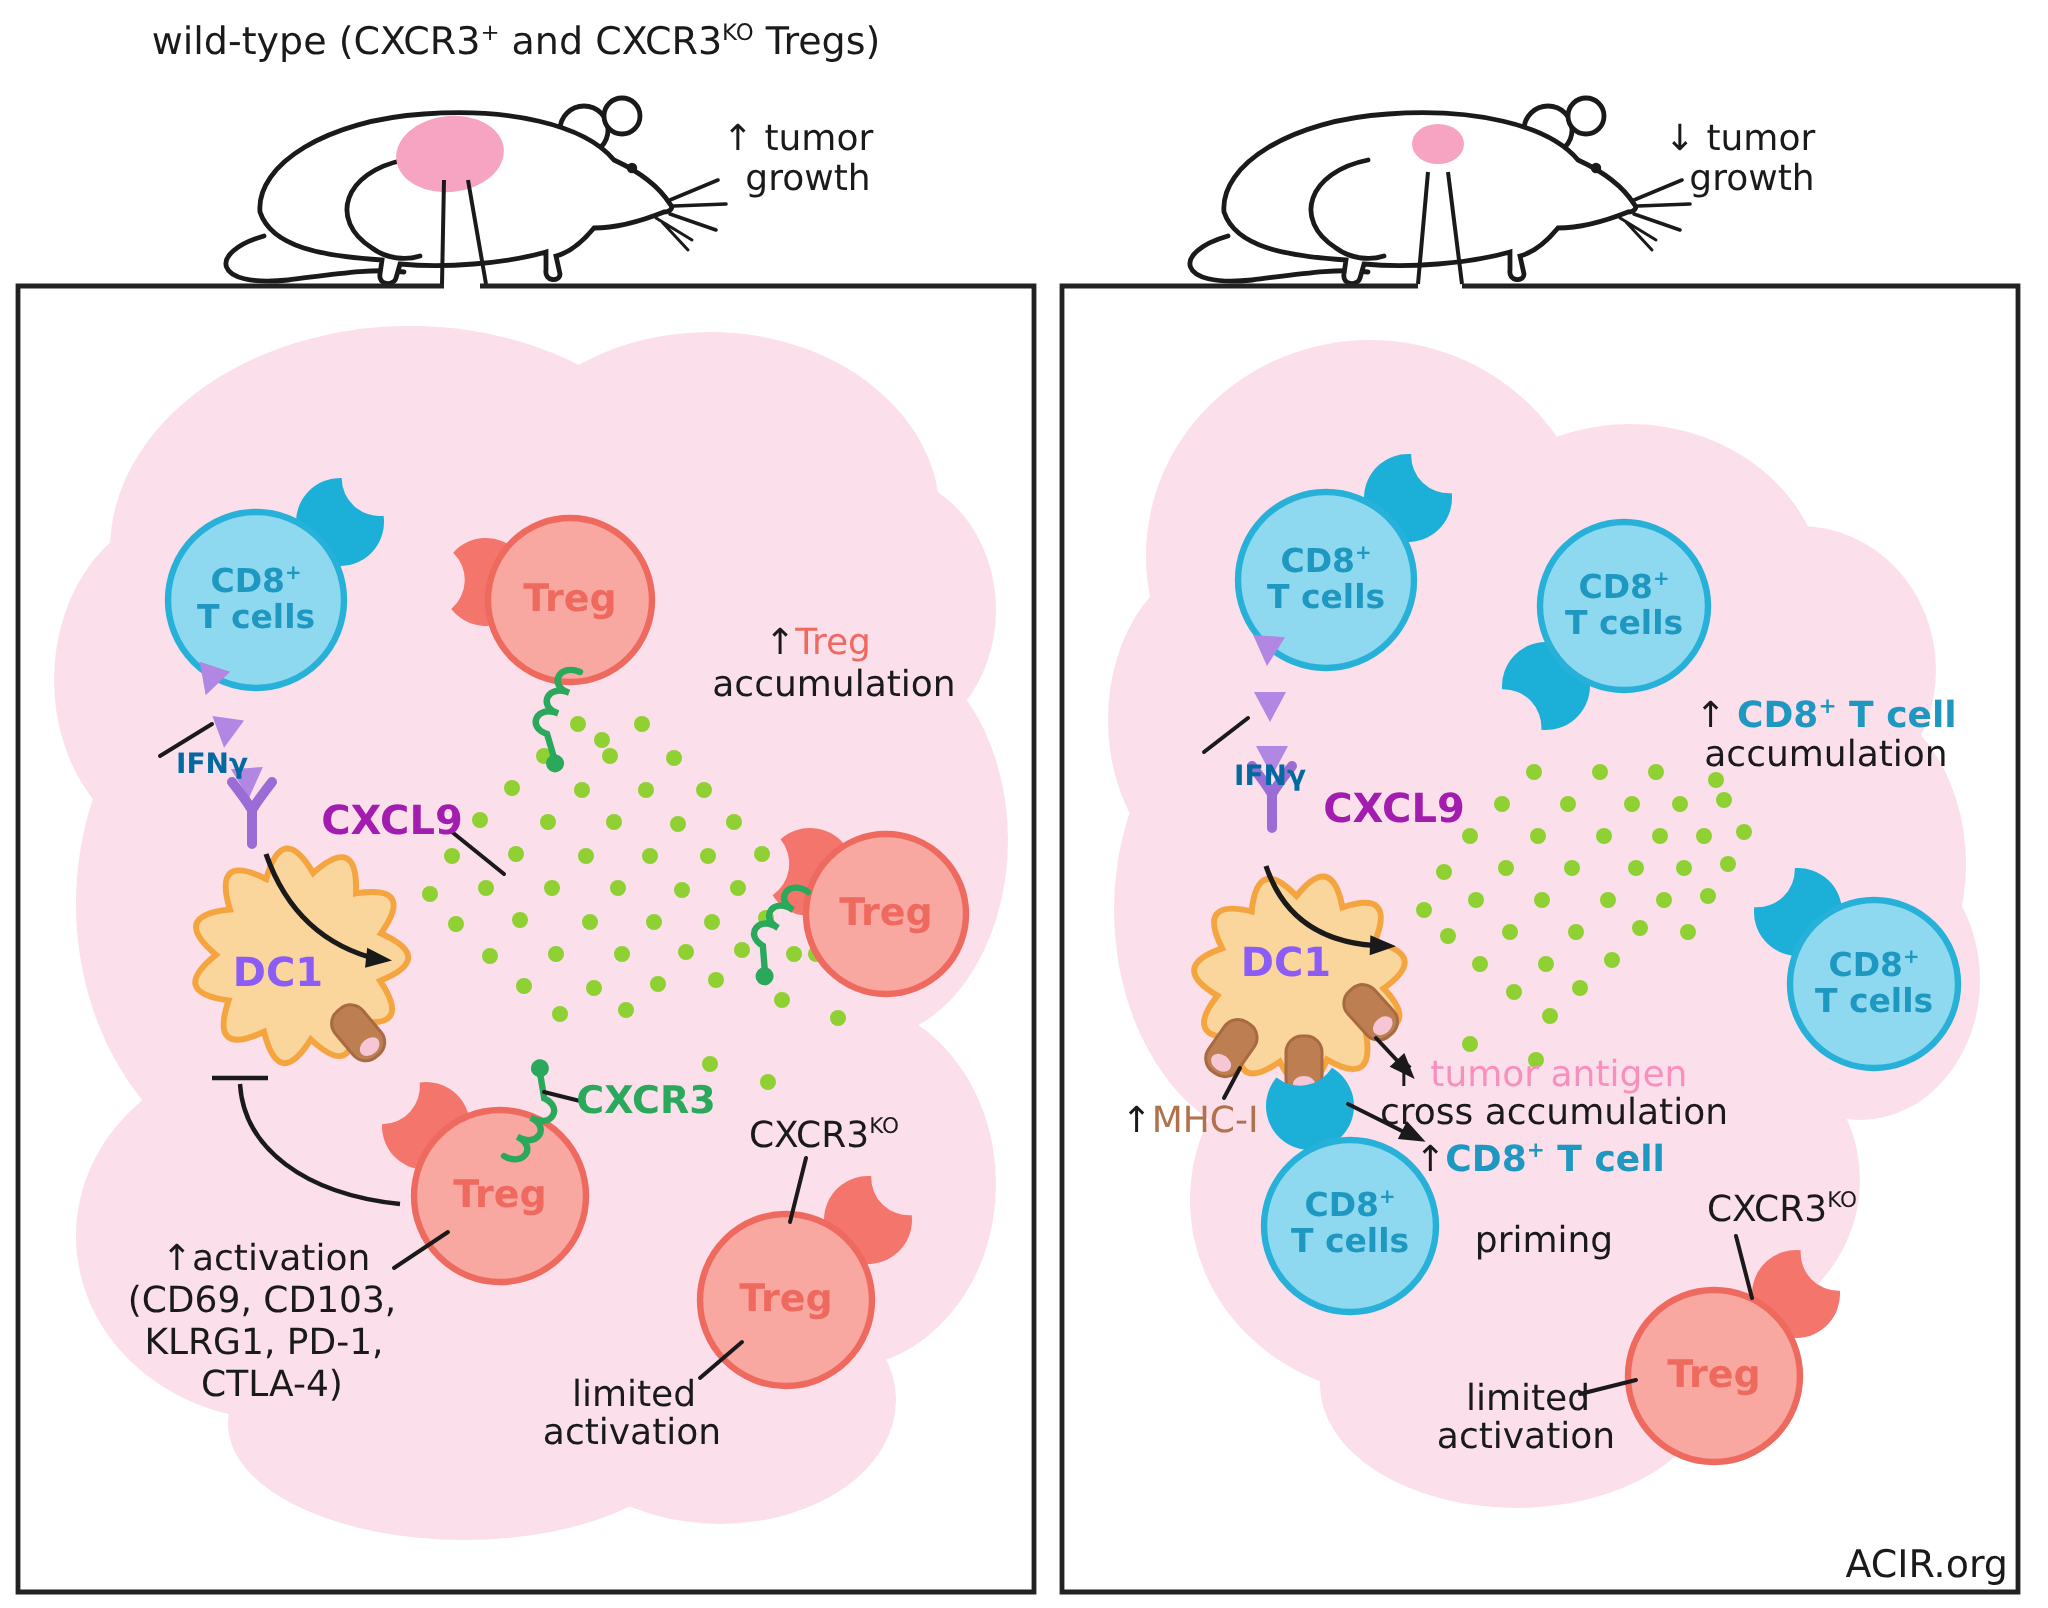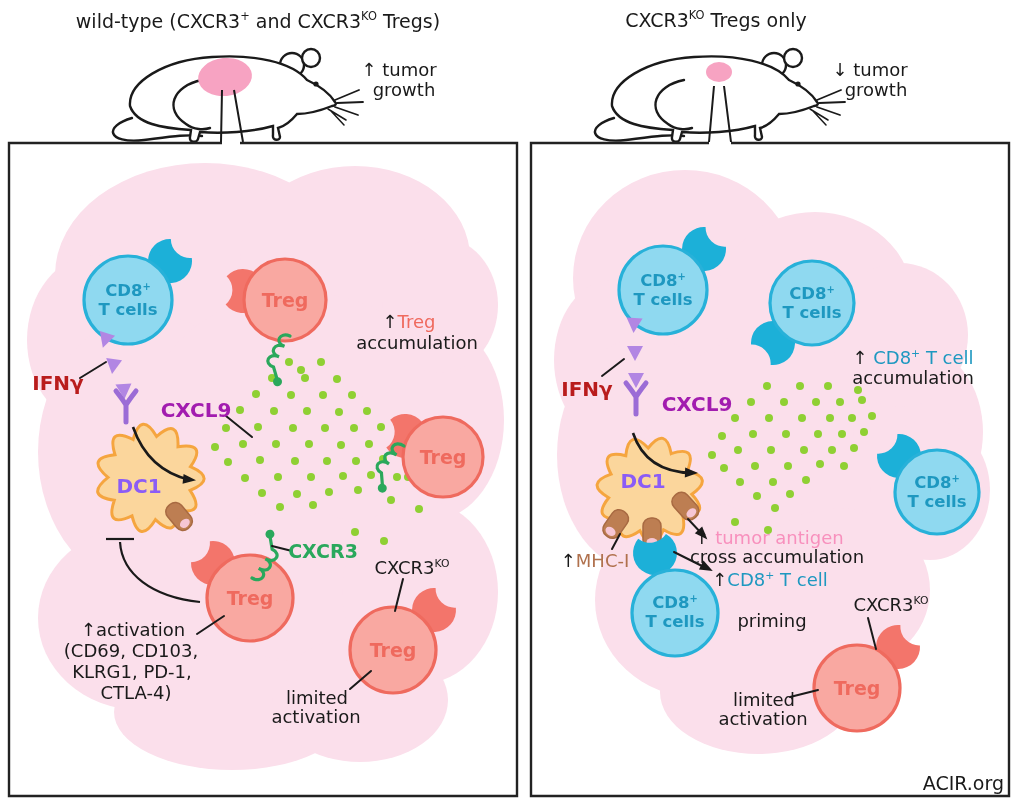--- a/index.html
+++ b/index.html
@@ -6,26 +6,26 @@
   #stage{position:relative;width:1024px;height:804px;background:#fff;overflow:hidden;
          font-family:"DejaVu Sans",sans-serif;color:#1a1a1a;}
   #art{position:absolute;left:0;top:0;}
   .lbl{position:absolute;transform:translate(-50%,-50%);white-space:nowrap;
        font-size:18px;line-height:1.1;color:#1a1a1a;z-index:5;}
   .title{font-size:19px;}
   .celllbl{font-size:16.5px;text-align:center;font-weight:bold;}
   .cd8txt{color:#1e98c0;}
   .tregtxt{color:#ef6a5e;font-size:19px;font-weight:bold;}
   .dc1txt{color:#8b5cf6;font-size:20px;font-weight:bold;}
-  .ifng{color:#b91c1c;font-size:20px;font-weight:bold;}
+  .ifng{color:#0369a1;font-size:14px;font-weight:bold;margin-left:48px;}
   .cxcl9{color:#a21caf;font-size:20px;font-weight:bold;}
   .cxcr3{color:#2aa85c;font-size:19px;font-weight:bold;}
   .pinktxt{color:#f890bd;margin-top:10px;}
   .browntxt{color:#b0714d;}
-  .bluetxt{color:#1e98c0;}
+  .bluetxt{color:#1e98c0;font-weight:bold;}
   .redtxt{color:#ef6a5e;}
   sup{font-size:0.6em;}
   .right-anchor{transform:translate(-100%,-50%);}
 </style>
 </head>
 <body>
 
 <div id="stage">
 
 <svg id="art" width="1024" height="804" viewBox="0 0 1024 804">
@@ -299,21 +299,20 @@
     <path d="M688,519 L703,535"></path>
     <path d="M674,552 L708,569"></path>
     <path d="M868,618 L876,649"></path>
     <path d="M790,697 L818,690"></path>
   </g>
   <use href="#ah" transform="translate(706,538) rotate(47)"></use>
   <use href="#ah" transform="translate(711,570) rotate(27)"></use>
 </svg>
 
   <div class="lbl title" style="left:258px;top:21px"><span>wild-type (CXCR3</span><sup>+</sup><span> and CXCR3</span><sup>KO</sup><span> Tregs)</span></div>
-  <div class="lbl title" style="left:716px;top:20px"><span>CXCR3</span><sup>KO</sup><span> Tregs only</span></div>
 
   <div class="lbl" style="left:399px;top:70px">↑ tumor</div>
   <div class="lbl" style="left:404px;top:90px">growth</div>
   <div class="lbl" style="left:870px;top:70px">↓ tumor</div>
   <div class="lbl" style="left:876px;top:90px">growth</div>
 
   <div class="lbl celllbl cd8txt" style="left:128px;top:300px">
     <div><span>CD8</span><sup>+</sup></div>
     <div>T cells</div>
   </div>

